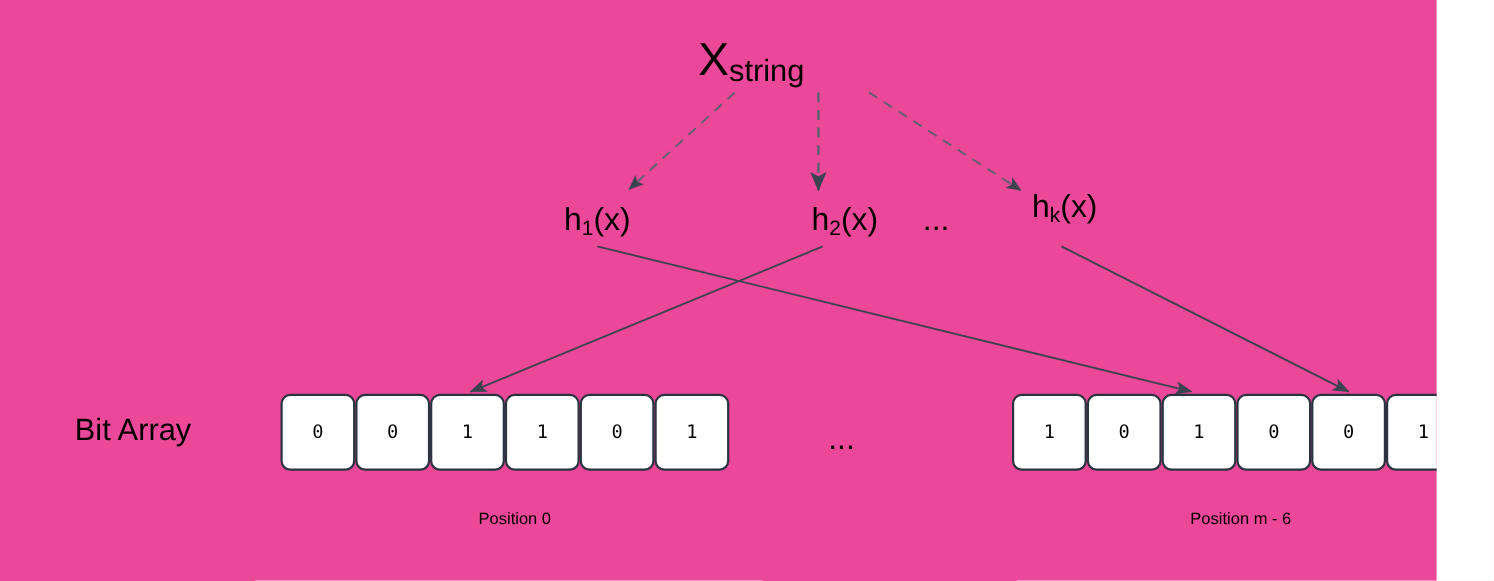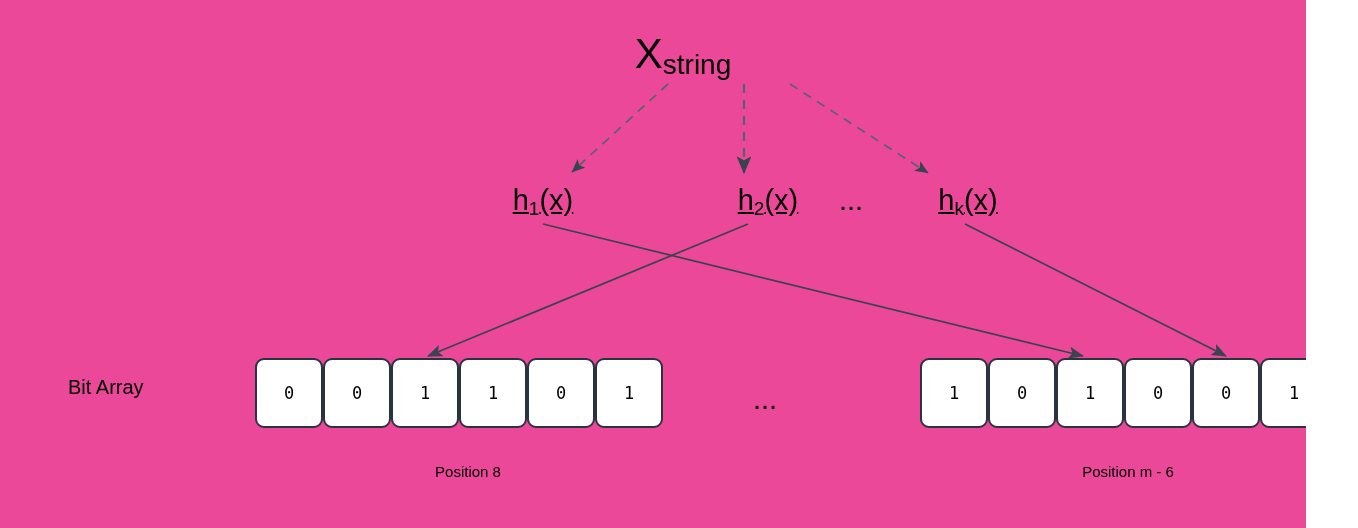--- a/index.html
+++ b/index.html
@@ -41,41 +41,40 @@
   }
   #title-xstring .sub {
     font-size: 28px;
     vertical-align: baseline;
     position: relative;
     top: 6px;
   }
   .hash-label {
     font-size: 29px;
     transform: translateX(-50%);
-    text-decoration: underline;
   }
   .hash-label .sub {
     font-size: 19px;
     position: relative;
     top: 5px;
   }
   #hash-1 { left: 543px; top: 186px; }
   #hash-2 { left: 768px; top: 186px; }
   #hash-ellipsis {
     left: 851px;
     top: 186px;
     font-size: 29px;
     transform: translateX(-50%);
   }
-  #hash-k { left: 968px; top: 186px; }
+  #hash-k { left: 968px; top: 174px; }
 
   #bit-array-title {
     left: 68px;
     top: 377px;
-    font-size: 20px;
+    font-size: 28px;
   }
 
   .bit-array {
     position: absolute;
     display: flex;
     top: 358px;
   }
   #bit-array-left { left: 255px; }
   #bit-array-right { left: 920px; }
 
@@ -165,16 +164,16 @@
 
   <div class="bit-array" id="bit-array-right">
     <div class="bit-cell">1</div>
     <div class="bit-cell">0</div>
     <div class="bit-cell">1</div>
     <div class="bit-cell">0</div>
     <div class="bit-cell">0</div>
     <div class="bit-cell">1</div>
   </div>
 
-  <div class="position-label" id="position-left">Position 8</div>
+  <div class="position-label" id="position-left">Position 0</div>
   <div class="position-label" id="position-right">Position m - 6</div>
 
 </div>
 
 </body></html>

